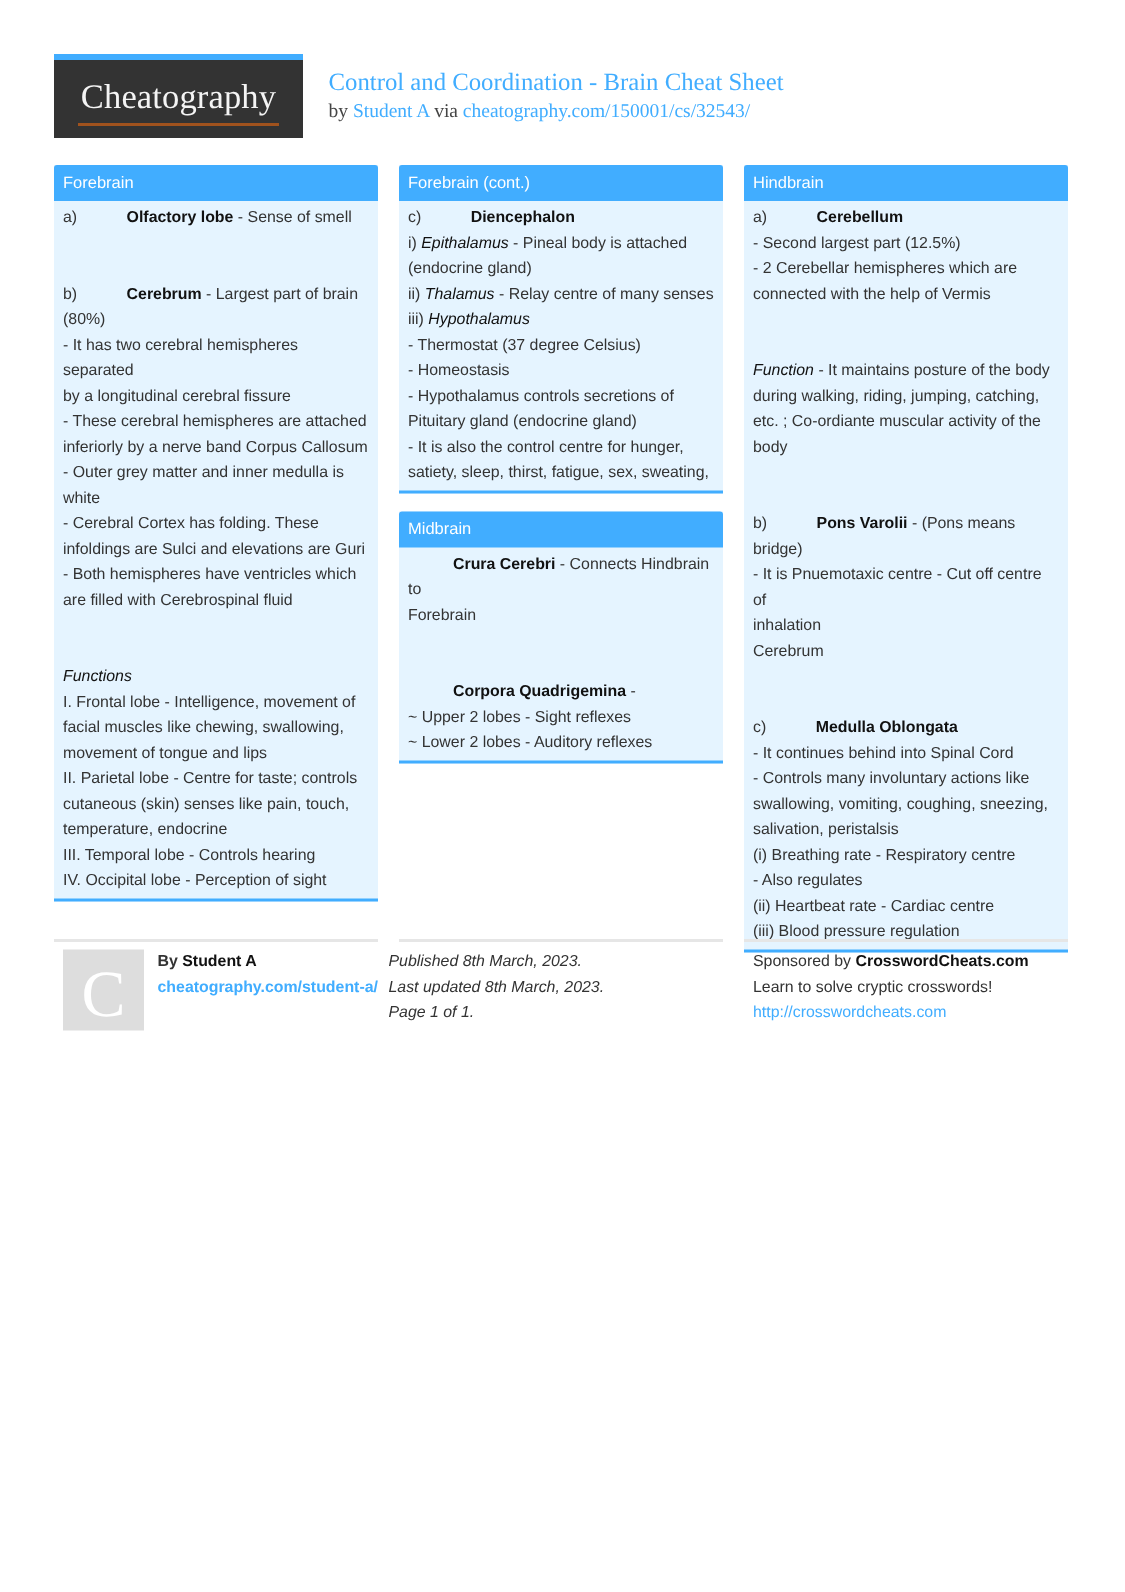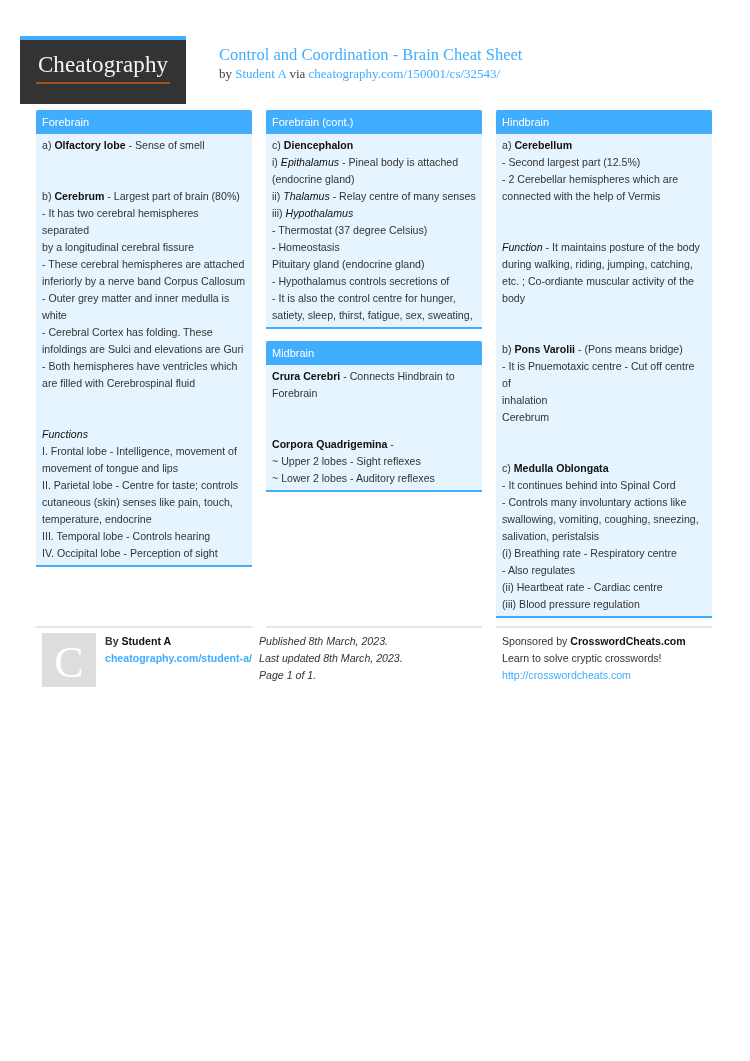--- a/index.html
+++ b/index.html
@@ -1,29 +1,29 @@
 <!DOCTYPE html>
 <html><head>
 <meta charset="utf-8">
 <style>
   html, body { margin:0; padding:0; background:#ffffff; }
   body { width:750px; height:1061px; position:relative; font-family:"Liberation Sans", sans-serif; color:#333; overflow:hidden; }
-  .logo { position:absolute; left:20px; top:36px; width:166px; height:68px; background:#333333; border-top:4px solid #41adff; box-sizing:border-box; }
+  .logo { position:absolute; left:36px; top:36px; width:166px; height:56px; background:#333333; border-top:4px solid #41adff; box-sizing:border-box; }
   .logo-text { position:absolute; left:0; right:0; top:12px; text-align:center; font-family:"Liberation Serif", serif; font-size:23px; color:#f4f4f4; letter-spacing:0.1px; }
   .logo-underline { position:absolute; left:16px; top:42px; width:134px; height:2px; background:#a0521d; }
   .title { position:absolute; left:219px; top:45px; font-family:"Liberation Serif", serif; font-size:16.5px; color:#41adff; white-space:nowrap; }
   .subtitle { position:absolute; left:219px; top:66px; font-family:"Liberation Serif", serif; font-size:13px; color:#444; white-space:nowrap; }
   .subtitle .link { color:#41adff; }
   .col { position:absolute; top:110px; width:216px; }
   .box { background:#e5f4ff; border-bottom:2px solid #41adff; margin-bottom:12px; }
   .box-head { background:#41adff; color:#fff; font-size:11px; height:24px; line-height:24px; padding-left:6px; border-radius:2px 2px 0 0; }
   .box-body { padding:3px 6px 3px 6px; font-size:10.6px; line-height:17px; color:#333; }
   .box-body .ln { display:block; }
   .box-body .blank { display:block; height:17px; }
-  .box-body b { color:#111; font-weight:bold; }
+  .box-body b { color:#111; font-weight:bold;margin-left:30px; }
   .box-body i { color:#111;text-align:center; }
   .footer-line { position:absolute; top:626px; height:2px; background:#e6e6e6; }
   .footer-text { position:absolute; font-size:10.6px; line-height:17px; color:#333; }
   .footer-text b { color:#111; }
   .flink { color:#41adff; }
   .avatar { position:absolute; left:42px; top:633px; width:54px; height:54px; background:#dddddd; }
   .avatar span { position:absolute; left:0; right:0; top:4px; text-align:center; font-family:"Liberation Serif", serif; font-size:44px; color:#ffffff; }
 </style>
 </head>
 <body>
@@ -55,42 +55,43 @@
         <span class="ln"><span>- Outer grey matter and inner medulla is</span></span>
         <span class="ln"><span>white</span></span>
         <span class="ln"><span>- Cerebral Cortex has folding. These</span></span>
         <span class="ln"><span>infoldings are Sulci and elevations are Guri</span></span>
         <span class="ln"><span>- Both hemispheres have ventricles which</span></span>
         <span class="ln"><span>are filled with Cerebrospinal fluid</span></span>
         <span class="blank"></span>
         <span class="blank"></span>
         <span class="ln"><i>Functions</i></span>
         <span class="ln"><span>I. Frontal lobe - Intelligence, movement of</span></span>
+        <span class="ln"><span>facial muscles like chewing, swallowing,</span></span>
         <span class="ln"><span>movement of tongue and lips</span></span>
         <span class="ln"><span>II. Parietal lobe - Centre for taste; controls</span></span>
         <span class="ln"><span>cutaneous (skin) senses like pain, touch,</span></span>
         <span class="ln"><span>temperature, endocrine</span></span>
         <span class="ln"><span>III. Temporal lobe - Controls hearing</span></span>
         <span class="ln"><span>IV. Occipital lobe - Perception of sight</span></span>
       </div>
     </div>
   </div>
 <div class="col" id="col1" style="left:266px;">
     <div class="box">
       <div class="box-head">Forebrain (cont.)</div>
       <div class="box-body">
         <span class="ln"><span>c) </span><b>Diencephalon</b></span>
         <span class="ln"><span>i) </span><i>Epithalamus</i><span> - Pineal body is attached</span></span>
         <span class="ln"><span>(endocrine gland)</span></span>
         <span class="ln"><span>ii) </span><i>Thalamus</i><span> - Relay centre of many senses</span></span>
         <span class="ln"><span>iii) </span><i>Hypothalamus</i></span>
         <span class="ln"><span>- Thermostat (37 degree Celsius)</span></span>
         <span class="ln"><span>- Homeostasis</span></span>
+        <span class="ln"><span>- Hypothalamus controls secretions of</span></span>
         <span class="ln"><span>Pituitary gland (endocrine gland)</span></span>
-        <span class="ln"><span>- Hypothalamus controls secretions of</span></span>
         <span class="ln"><span>- It is also the control centre for hunger,</span></span>
         <span class="ln"><span>satiety, sleep, thirst, fatigue, sex, sweating,</span></span>
       </div>
     </div>
     <div class="box">
       <div class="box-head">Midbrain</div>
       <div class="box-body">
         <span class="ln"><b>Crura Cerebri</b><span> - Connects Hindbrain to</span></span>
         <span class="ln"><span>Forebrain</span></span>
         <span class="blank"></span>

